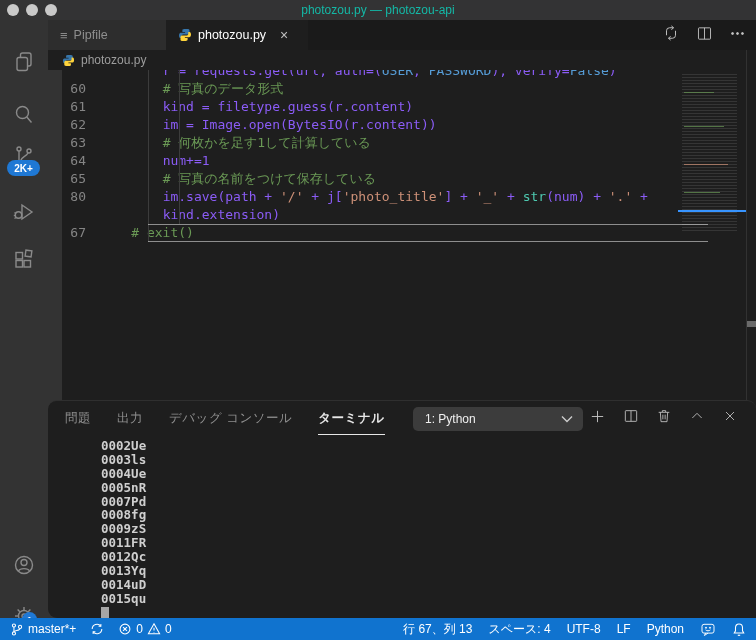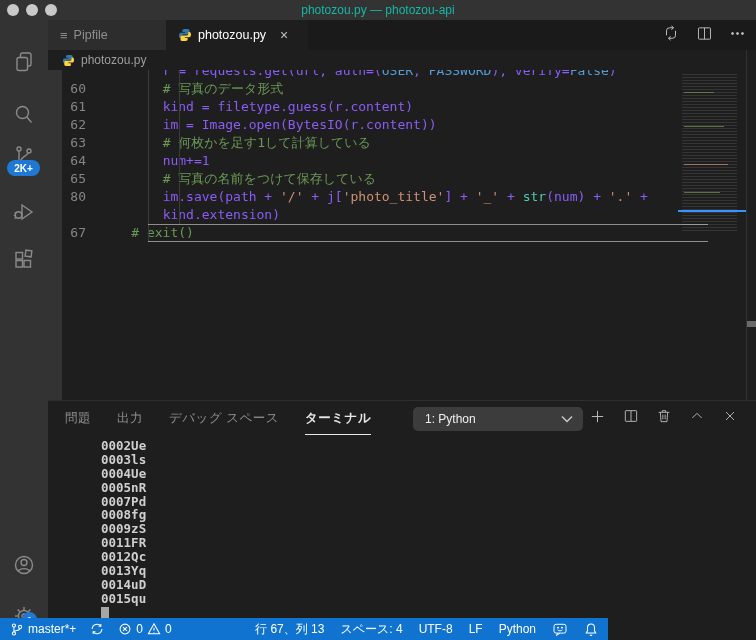--- a/index.html
+++ b/index.html
@@ -46,33 +46,33 @@
   
   .minimap { position:absolute; left:678px; top:74px; width:68px; height:158px; z-index:4;
     background-image:
       repeating-linear-gradient(to bottom, rgba(255,255,255,0.10) 0 1px, transparent 1px 3px);
     background-size:55px 100%; background-repeat:no-repeat; background-position:4px 0; }
   .mm-seg { position:absolute; height:1px; }
   .minimap-highlight { position:absolute; left:678px; width:68px; height:2px; z-index:5; background:var(--minimap-highlight,#3794ff); }
   .editor-split-line { position:absolute; left:746px; top:50px; width:1px; height:350px; background:rgba(255,255,255,0.09); z-index:4; }
   .scroll-thumb { position:absolute; left:747px; top:321px; width:9px; height:6px; background:#6a6a6a; z-index:5; }
   
-  .panel { position:absolute; left:48px; top:400px; width:708px; height:218px; background:#1e1e1e; border-top:1px solid rgba(128,128,128,0.18); }
+  .panel { position:absolute; left:48px; top:400px; width:708px; height:218px; background:#1e1e1e; border-top:1px solid rgba(128,128,128,0.18);border-radius:9px; }
   .panel-tabs { position:absolute; left:17px; top:0; display:flex; gap:26px; height:34px; }
   .panel-tab { font-size:12.5px; color:#8f8f8f; padding:9px 0 6px; letter-spacing:0.5px; }
   .panel-tab.active { color:#e7e7e7; border-bottom:1px solid #e7e7e7;font-weight:bold; }
   .term-select { position:absolute; left:365px; top:6px; width:170px; height:24px; background:#3c3c3c; border-radius:5px; display:flex; align-items:center; justify-content:space-between; padding:0 10px 0 12px; color:#f0f0f0; font-size:12px; }
   .term-select svg { stroke:#cccccc; fill:none; stroke-width:1.4; }
   .panel-actions { position:absolute; right:18px; top:3px; height:28px; display:flex; align-items:center; gap:17px; }
   .panel-actions svg { stroke:#c5c5c5; fill:none; stroke-width:1.3; }
   .terminal { position:absolute; left:53px; top:38px; font-family:"DejaVu Sans Mono", monospace; font-size:12.5px; font-weight:600; color:#cfcfcf; }
   .term-line { height:13.9px; line-height:13.9px; white-space:pre; }
   .term-cursor { width:8px; height:12px; background:#a6a6a6; margin-top:1px; }
   
-  .statusbar { position:absolute; left:0; top:618px; width:608px; height:22px; background:var(--status-bar,#1073cf); color:#fff; font-size:12px; display:flex; align-items:center; justify-content:space-between; padding:0 10px; }
+  .statusbar { position:absolute; left:0; top:618px; width:756px; height:22px; background:var(--status-bar,#1073cf); color:#fff; font-size:12px; display:flex; align-items:center; justify-content:space-between; padding:0 10px; }
   .sb-group { display:flex; align-items:center; gap:14px; }
   .sb-item { display:flex; align-items:center; gap:4px; white-space:nowrap; }
   .sb-item svg { stroke:#fff; fill:none; stroke-width:1.2; }
 </style>
 </head>
 <body>
 
 <div id="app">
 
   <div class="titlebar">
@@ -255,21 +255,21 @@
   <div class="editor-split-line"></div>
   <div class="scroll-thumb"></div>
 
   <div class="panel">
     <div class="panel-tabs">
 
         <div class="panel-tab">問題</div>
 
         <div class="panel-tab">出力</div>
 
-        <div class="panel-tab">デバッグ スペース</div>
+        <div class="panel-tab">デバッグ コンソール</div>
 
         <div class="panel-tab active">ターミナル</div>
       </div>
     <div class="term-select">
       <span>1: Python</span>
       <svg width="12" height="8" viewBox="0 0 12 8">
           <polyline points="1,1.5 6,6.5 11,1.5"></polyline>
         </svg>
     </div>
     <div class="panel-actions">

